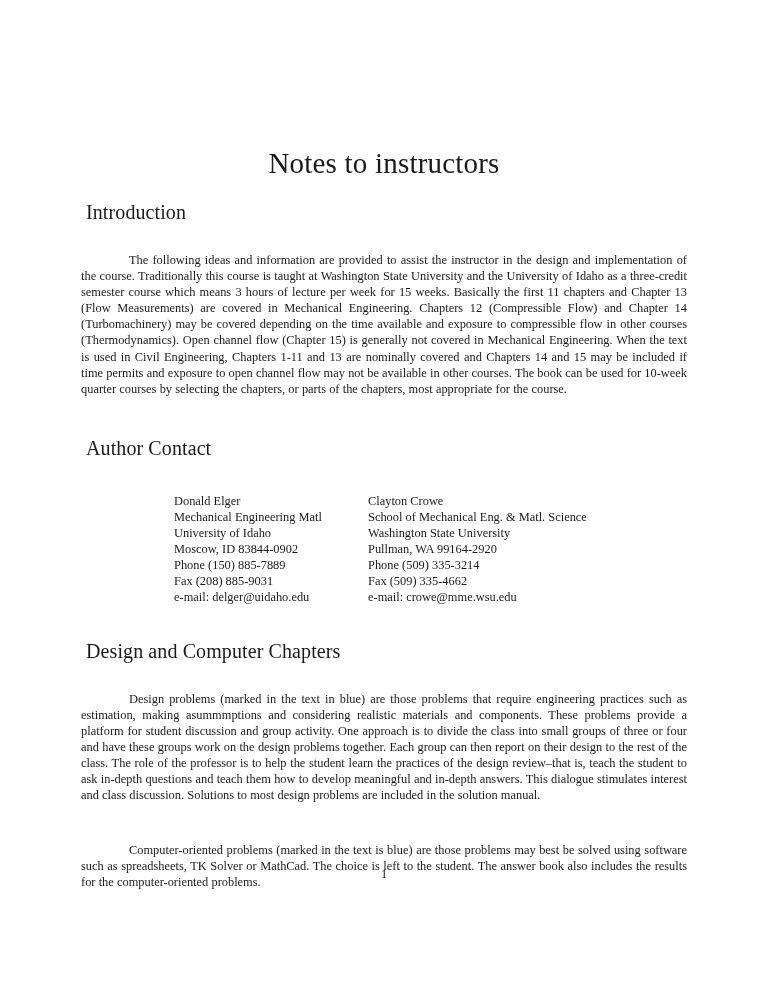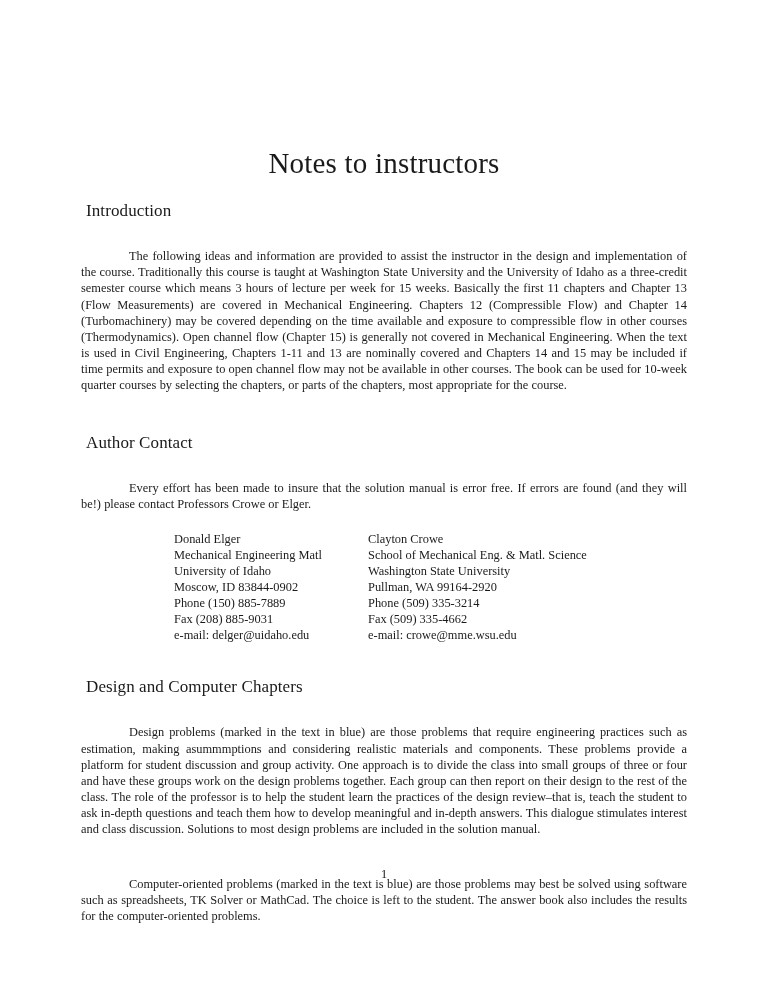--- a/index.html
+++ b/index.html
@@ -41,21 +41,21 @@
 
   
   .content {
     position: absolute;
     top: 200px;
     left: 68px;
     width: 632px;
   }
 
   h2.section-heading {
-    font-size: 17px;
+    font-size: 20px;
     font-weight: normal;
     margin: 0 0 0 18px;
     padding: 0;
     line-height: 1.25;
     letter-spacing: 0.1px;
   }
 
   p.body-par {
     font-size: 12.4px;
     line-height: 16.1px;
@@ -115,21 +115,20 @@
   <div class="content">
 
     <h2 class="section-heading">Introduction</h2>
     <div class="gap-after-heading"></div>
     <p class="body-par">The following ideas and information are provided to assist the instructor in the design and implementation of the course. Traditionally this course is taught at Washington State University and the University of Idaho as a three-credit semester course which means 3 hours of lecture per week for 15 weeks. Basically the first 11 chapters and Chapter 13 (Flow Measurements) are covered in Mechanical Engineering. Chapters 12 (Compressible Flow) and Chapter 14 (Turbomachinery) may be covered depending on the time available and exposure to compressible flow in other courses (Thermodynamics). Open channel flow (Chapter 15) is generally not covered in Mechanical Engineering. When the text is used in Civil Engineering, Chapters 1-11 and 13 are nominally covered and Chapters 14 and 15 may be included if time permits and exposure to open channel flow may not be available in other courses. The book can be used for 10-week quarter courses by selecting the chapters, or parts of the chapters, most appropriate for the course.</p>
 
     <div class="sec-gap-intro"></div>
 
     <h2 class="section-heading">Author Contact</h2>
     <div class="gap-after-heading"></div>
-    <p class="body-par">Every effort has been made to insure that the solution manual is error free. If errors are found (and they will be!) please contact Professors Crowe or Elger.</p>
 
     <div class="contact-block">
       <table>
         <tbody>
             <tr>
           <td class="contact-col-left">
             <span class="contact-line">Donald Elger</span>
             <span class="contact-line">Mechanical Engineering Matl</span>
             <span class="contact-line">University of Idaho</span>
             <span class="contact-line">Moscow, ID  83844-0902</span>

